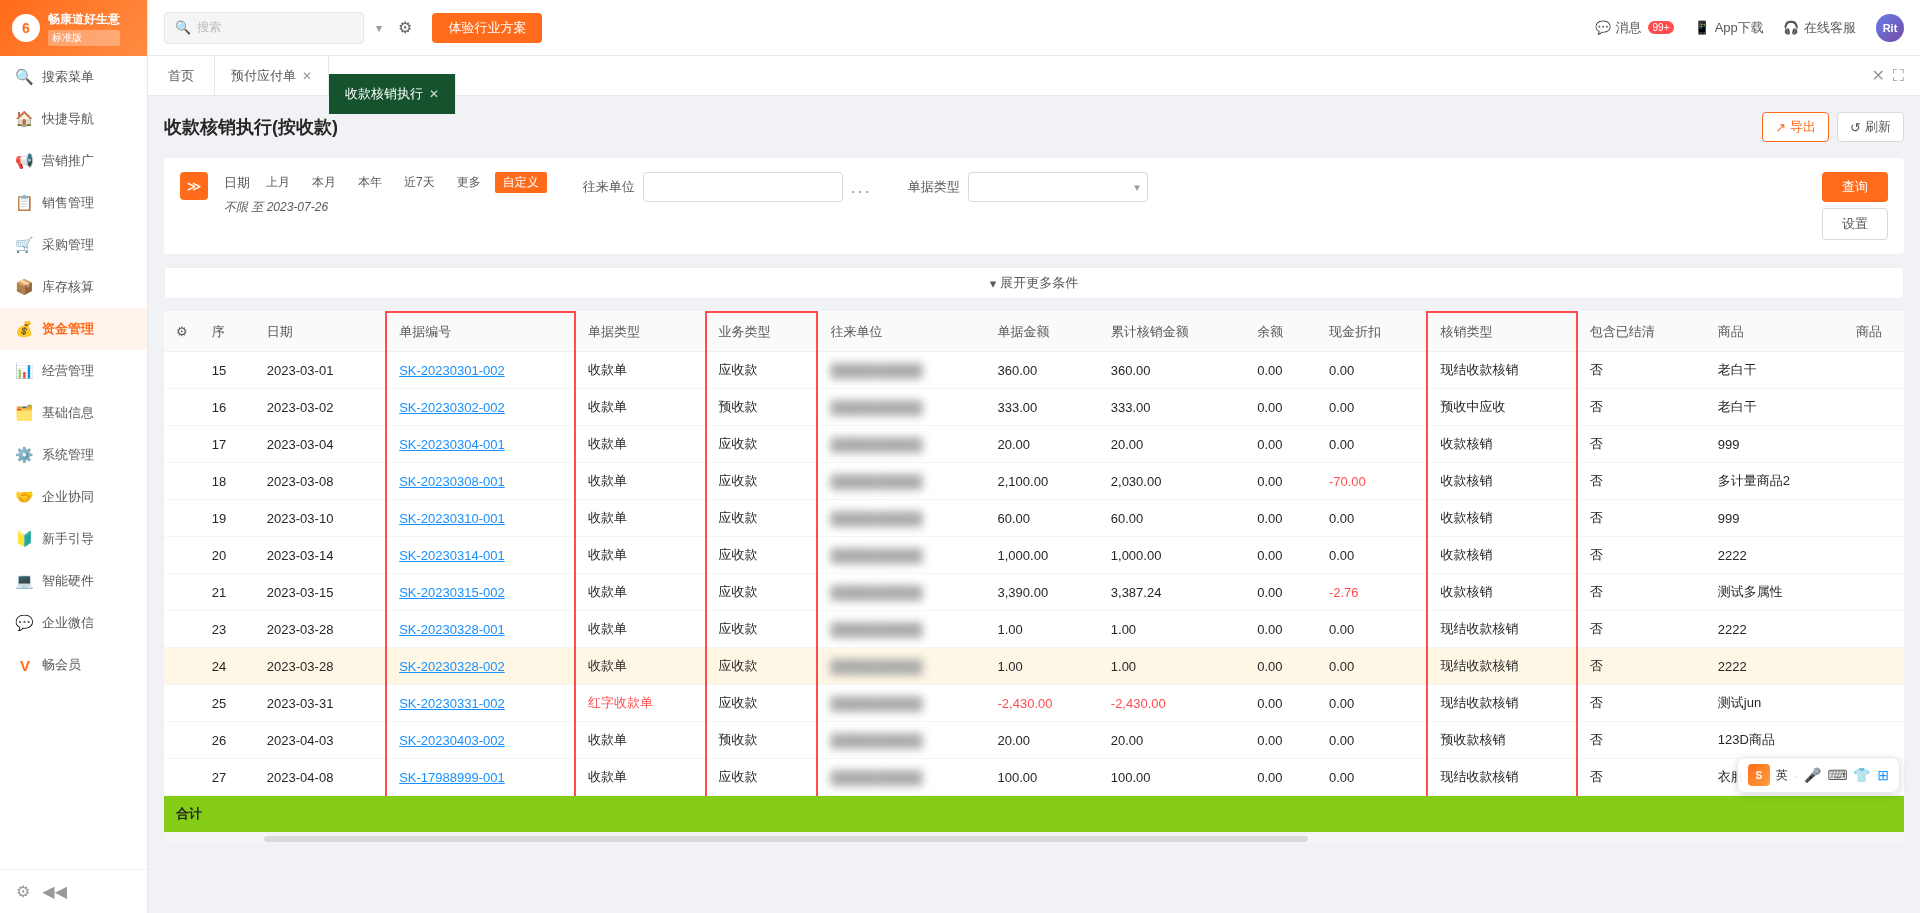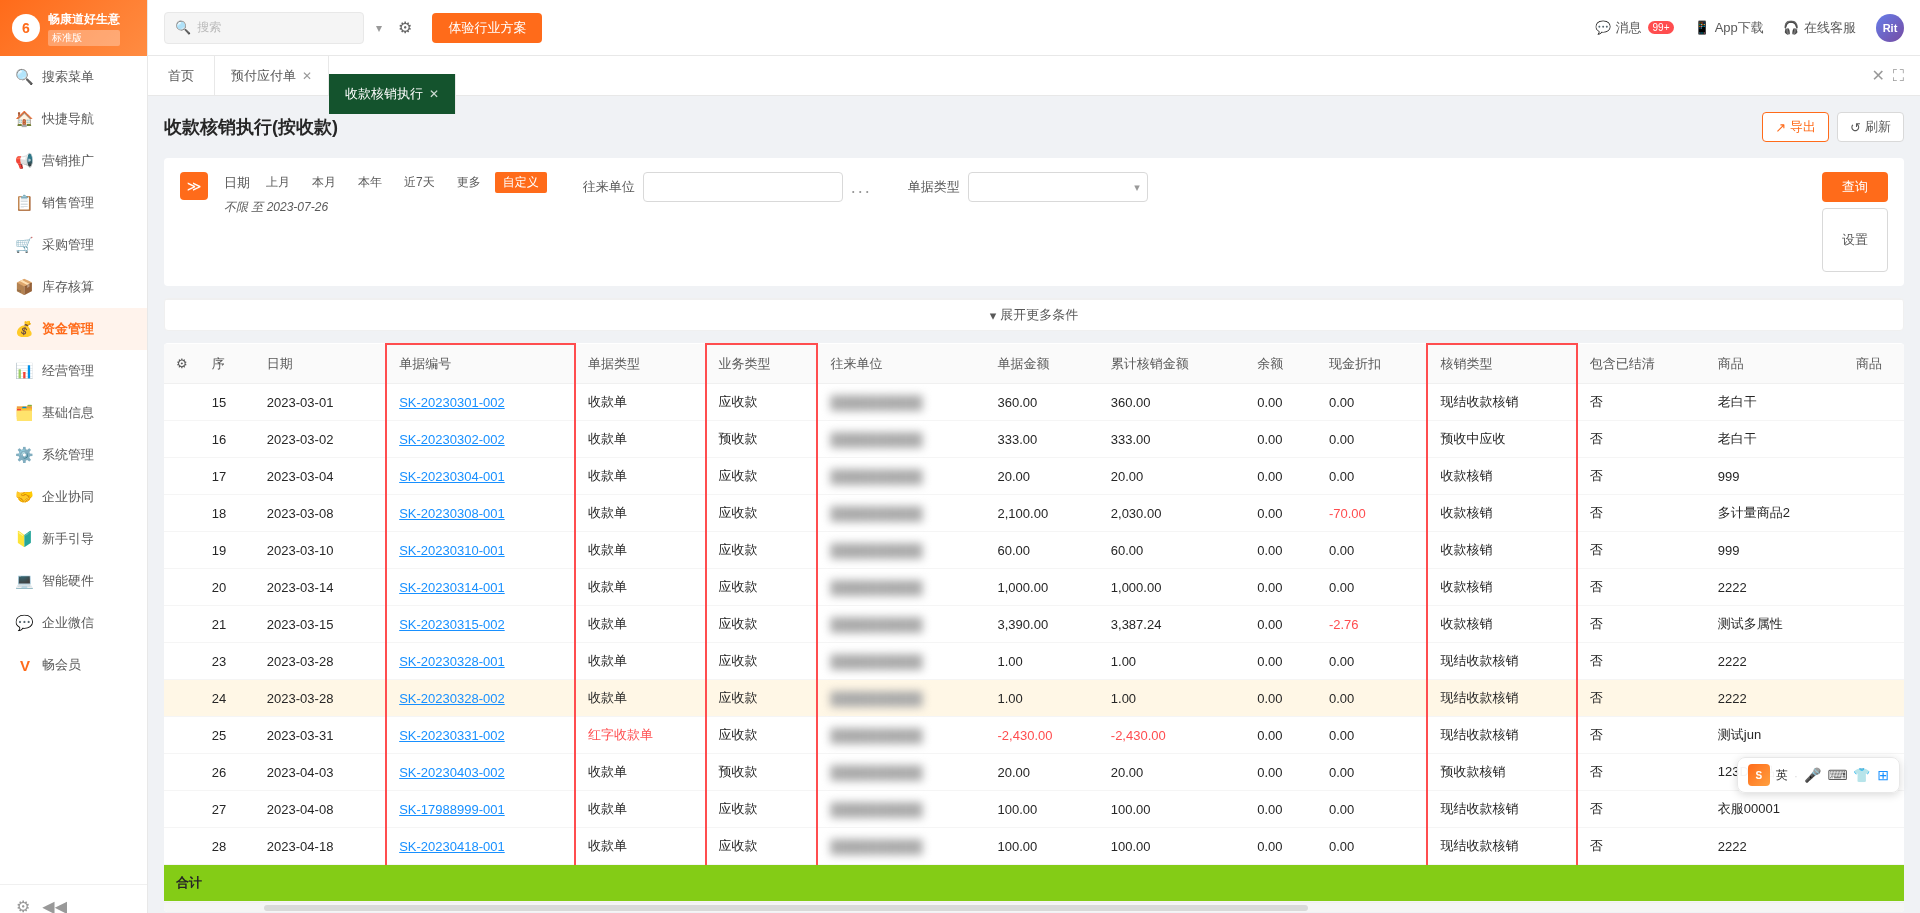--- a/index.html
+++ b/index.html
@@ -52,21 +52,21 @@
     .filter-group { display: flex; align-items: center; gap: 8px; }
     .filter-label { color: #595959; font-size: 13px; white-space: nowrap; }
     .filter-date-options { display: flex; gap: 6px; flex-wrap: wrap; }
     .filter-date-btn { padding: 2px 8px; font-size: 12px; color: #595959; cursor: pointer; border-radius: 2px; }
     .filter-date-custom { padding: 2px 8px; font-size: 12px; color: #fff; background: #ff6b1a; border-radius: 2px; cursor: pointer; }
     .filter-date-range { color: #595959; font-size: 12px; font-style: italic; }
     .filter-input { height: 30px; border: 1px solid #d9d9d9; border-radius: 4px; padding: 0 10px; font-size: 13px; width: 200px; color: #595959; }
     .filter-select { height: 30px; border: 1px solid #d9d9d9; border-radius: 4px; padding: 0 28px 0 10px; font-size: 13px; width: 180px; color: #595959; appearance: none; background: #fff; }
     .filter-dots { color: #999; font-size: 18px; letter-spacing: 2px; }
     .filter-btn-query { background: #ff6b1a; color: #fff; border: none; border-radius: 4px; padding: 6px 20px; font-size: 13px; cursor: pointer; }
-    .filter-btn-settings { border: 1px solid #d9d9d9; color: #595959; background: #fff; border-radius: 4px; padding: 22px 16px; font-size: 13px; cursor: pointer; }
+    .filter-btn-settings { border: 1px solid #d9d9d9; color: #595959; background: #fff; border-radius: 4px; padding: 6px 16px; font-size: 13px; cursor: pointer; }
     .filter-expand { display: flex; align-items: center; justify-content: center; gap: 4px; color: #595959; font-size: 13px; cursor: pointer; padding: 6px 0; border-top: 1px solid #f0f0f0; }
 
     
     .table-container { background: #fff; border-radius: 4px; overflow: hidden; }
     table { width: 100%; border-collapse: collapse; font-size: 13px; }
     thead tr { background: #fafafa; }
     th { padding: 10px 12px; text-align: left; color: #595959; font-weight: 500; border-bottom: 1px solid #f0f0f0; white-space: nowrap; }
     td { padding: 9px 12px; color: #262626; border-bottom: 1px solid #f5f5f5; white-space: nowrap; }
     tr.highlighted td { background: #fff7e6; }
     .link-text { color: #1890ff; text-decoration: underline; cursor: pointer; }
@@ -499,37 +499,20 @@
                 <td><span style="filter:blur(4px);color:#aaa;user-select:none;">██████████</span></td>
                 <td>100.00</td>
                 <td>100.00</td>
                 <td>0.00</td>
                 <td>0.00</td>
                 <td style="border-left: 2px solid rgb(255, 77, 79); border-right: 2px solid rgb(255, 77, 79);">现结收款核销</td>
                 <td>否</td>
                 <td>衣服00001</td>
                 <td style="width: 60px;"></td>
               </tr>
-              <tr>
-                <td></td>
-                <td>28</td>
-                <td>2023-04-18</td>
-                <td style="border-left: 2px solid rgb(255, 77, 79); border-right: 2px solid rgb(255, 77, 79);"><a class="link-text" href="#">SK-20230418-001</a></td>
-                <td>收款单</td>
-                <td style="border-left: 2px solid rgb(255, 77, 79); border-right: 2px solid rgb(255, 77, 79);">应收款</td>
-                <td><span style="filter:blur(4px);color:#aaa;user-select:none;">██████████</span></td>
-                <td>100.00</td>
-                <td>100.00</td>
-                <td>0.00</td>
-                <td>0.00</td>
-                <td style="border-left: 2px solid rgb(255, 77, 79); border-right: 2px solid rgb(255, 77, 79);">现结收款核销</td>
-                <td>否</td>
-                <td>2222</td>
-                <td style="width: 60px;"></td>
-              </tr>
             </tbody>
           <tfoot>
             <tr class="total-row">
               <td colspan="3">合计</td>
               <td colspan="12"></td>
             </tr>
           </tfoot>
         </table>
       </div>
 

